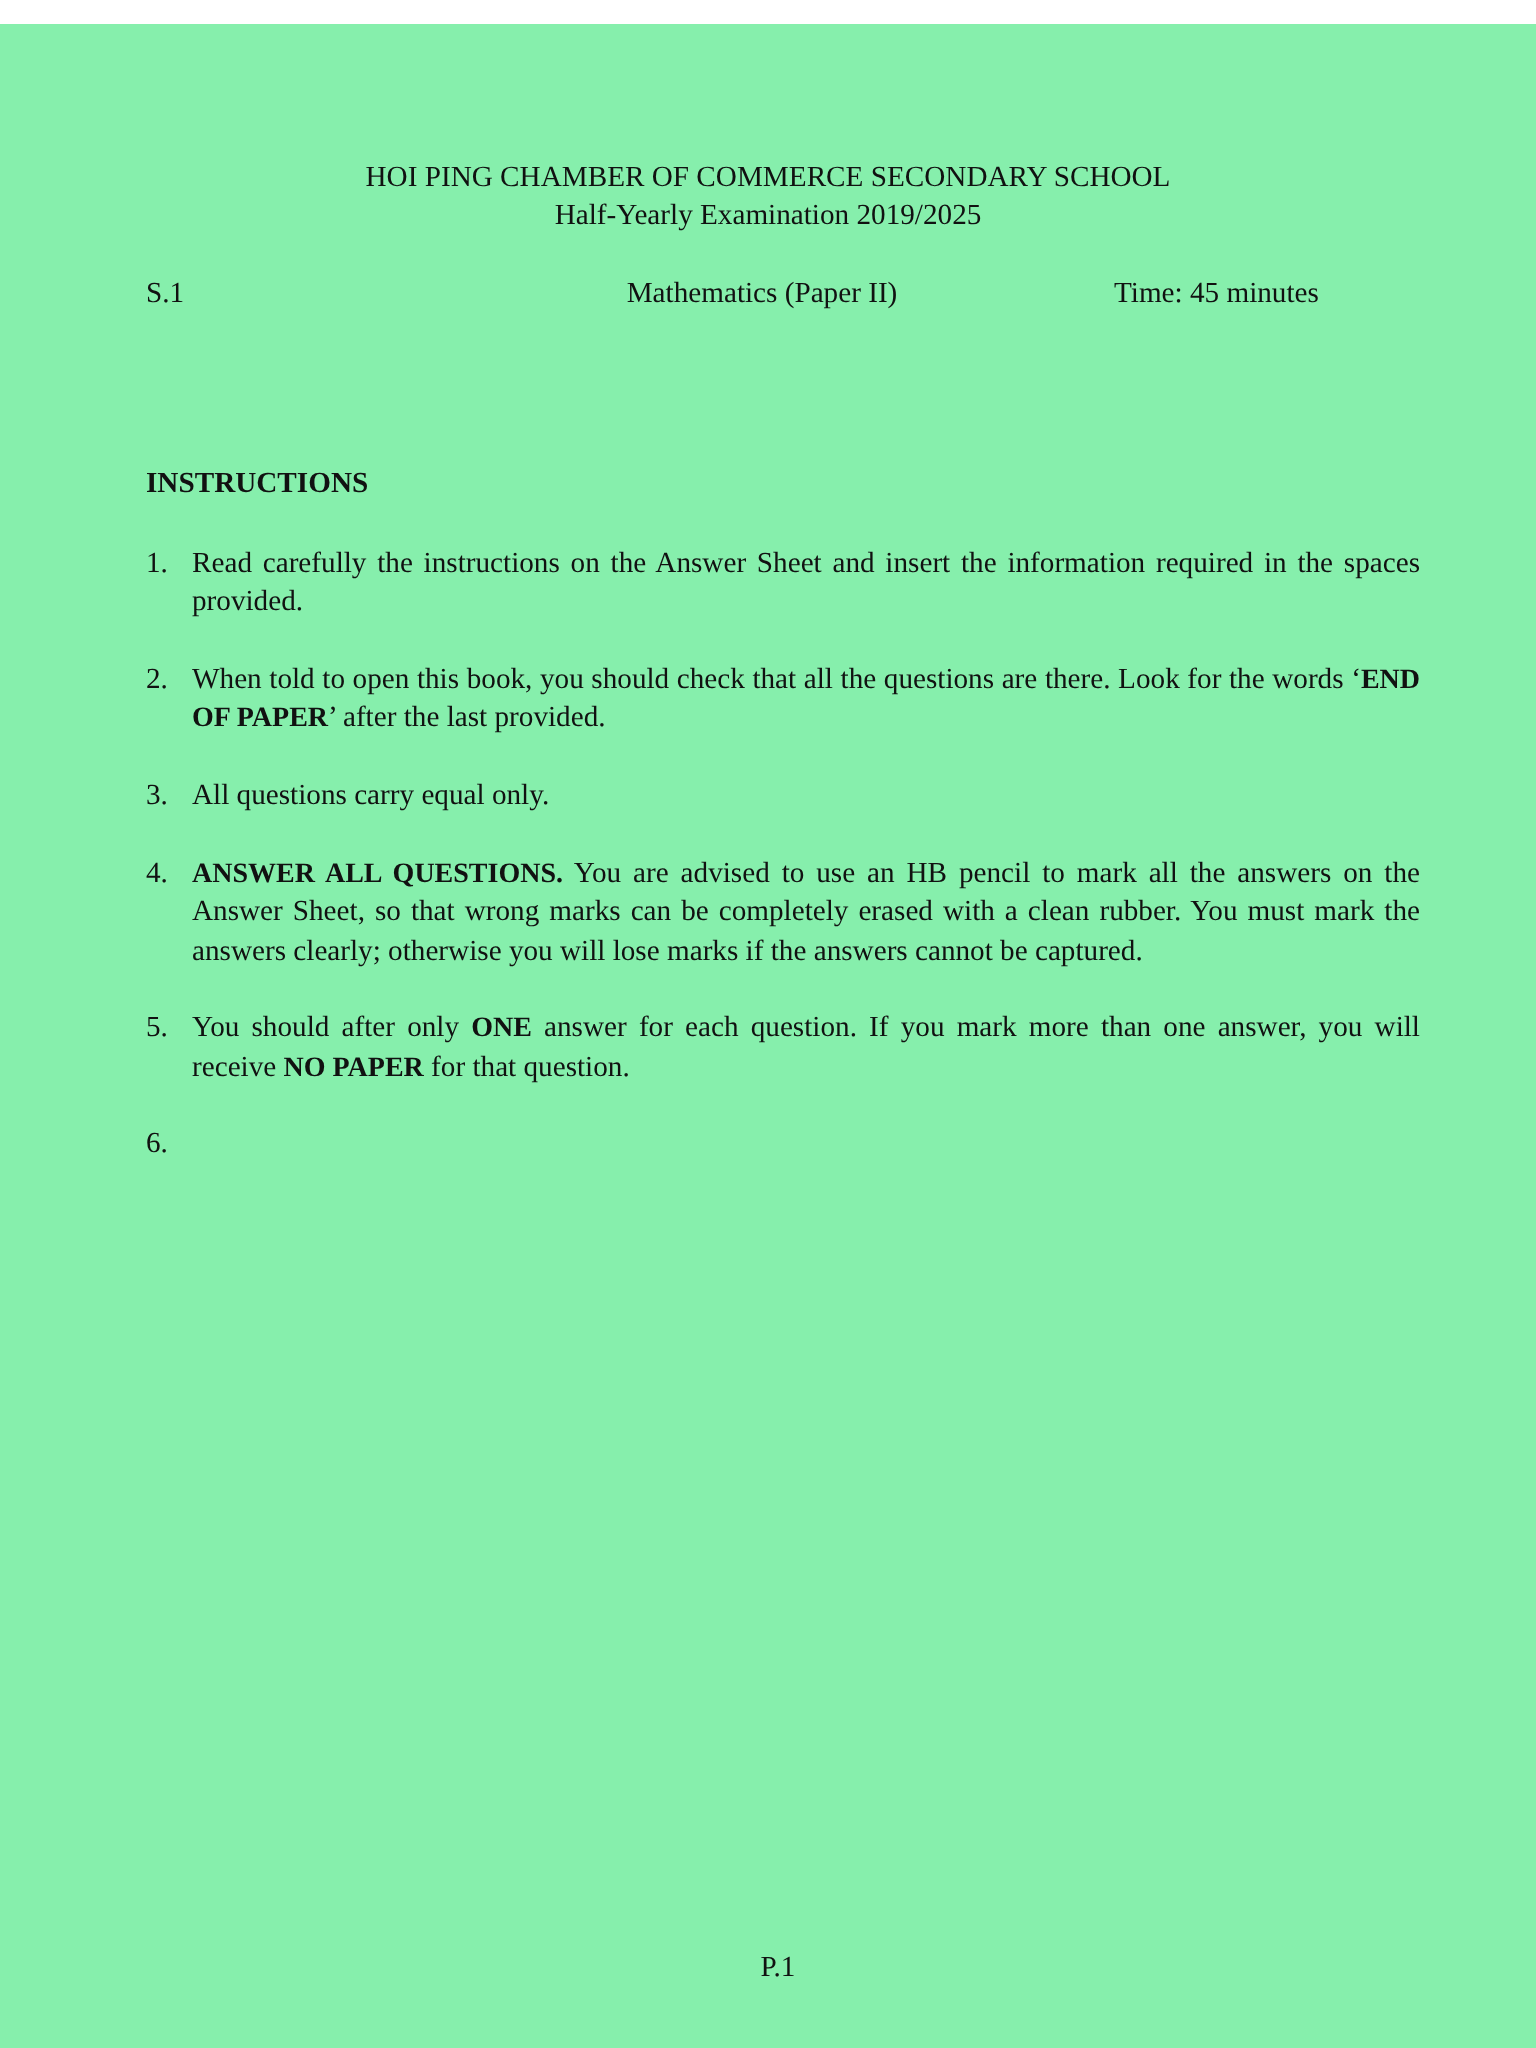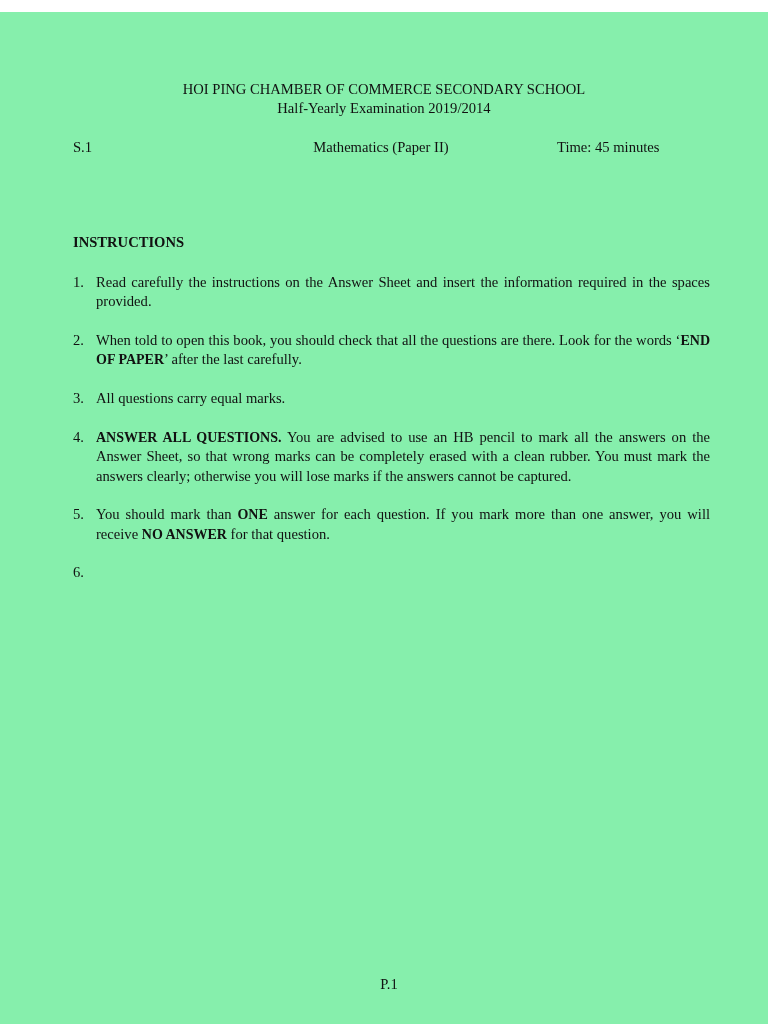--- a/index.html
+++ b/index.html
@@ -85,50 +85,50 @@
     text-align: center;
     line-height: 19px;
   }
 </style>
 </head>
 <body>
 
 <div class="page">
 
   <div class="header-title" id="school-name">HOI PING CHAMBER OF COMMERCE SECONDARY SCHOOL</div>
-  <div class="header-title" id="exam-name">Half-Yearly Examination 2019/2014</div>
+  <div class="header-title" id="exam-name">Half-Yearly Examination 2019/2025</div>
 
   <div class="meta-row">
     <span class="meta-class">S.1</span>
     <span class="meta-subject">Mathematics (Paper II)</span>
     <span class="meta-time">Time: 45 minutes</span>
   </div>
 
   <div class="instructions-heading">INSTRUCTIONS</div>
 
   <ol class="instructions-list">
     <li class="instr-item">
       <span class="instr-num">1.</span>
       <span>Read carefully the instructions on the Answer Sheet and insert the information required in the spaces provided.</span>
     </li>
     <li class="instr-item">
       <span class="instr-num">2.</span>
-      <span>When told to open this book, you should check that all the questions are there. Look for the words ‘</span><span class="b big">END OF PAPER</span><span>’ after the last carefully.</span>
+      <span>When told to open this book, you should check that all the questions are there. Look for the words ‘</span><span class="b big">END OF PAPER</span><span>’ after the last provided.</span>
     </li>
     <li class="instr-item">
       <span class="instr-num">3.</span>
-      <span>All questions carry equal marks.</span>
+      <span>All questions carry equal only.</span>
     </li>
     <li class="instr-item">
       <span class="instr-num">4.</span>
       <span class="b big">ANSWER ALL QUESTIONS.</span><span> You are advised to use an HB pencil to mark all the answers on the Answer Sheet, so that wrong marks can be completely erased with a clean rubber. You must mark the answers clearly; otherwise you will lose marks if the answers cannot be captured.</span>
     </li>
     <li class="instr-item">
       <span class="instr-num">5.</span>
-      <span>You should mark than </span><span class="b big">ONE</span><span> answer for each question. If you mark more than one answer, you will receive </span><span class="b big">NO ANSWER</span><span> for that question.</span>
+      <span>You should after only </span><span class="b big">ONE</span><span> answer for each question. If you mark more than one answer, you will receive </span><span class="b big">NO PAPER</span><span> for that question.</span>
     </li>
     <li class="instr-item">
       <span class="instr-num">6.</span>
     </li>
   </ol>
 
   <div class="page-number">P.1</div>
 </div>
 
 </body></html>

